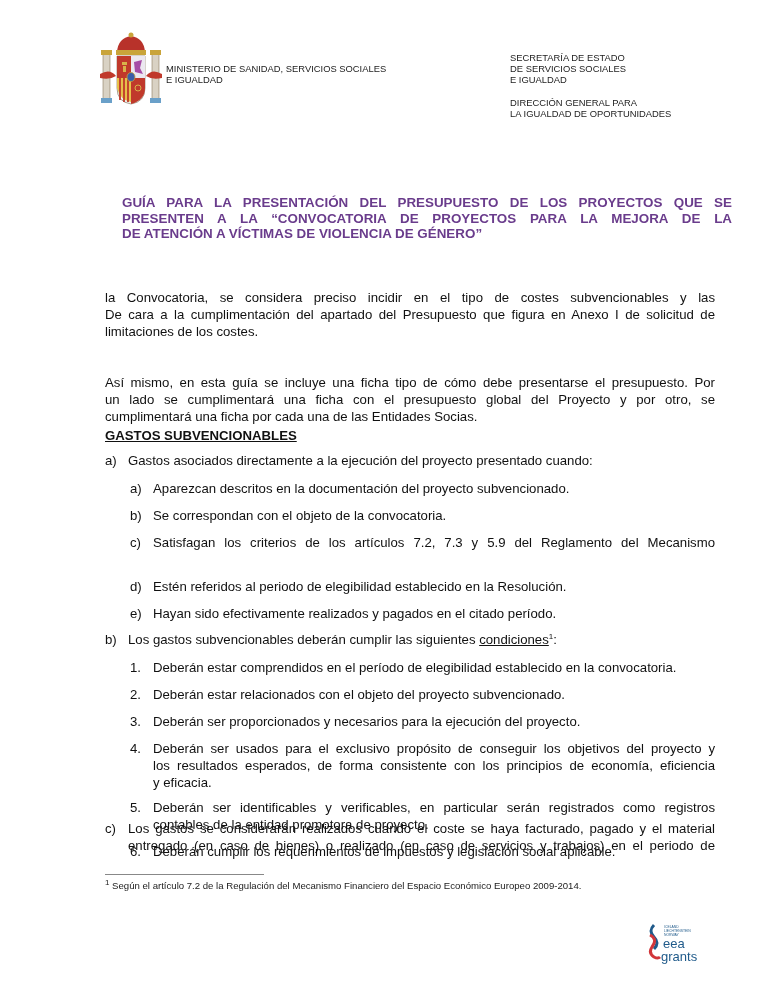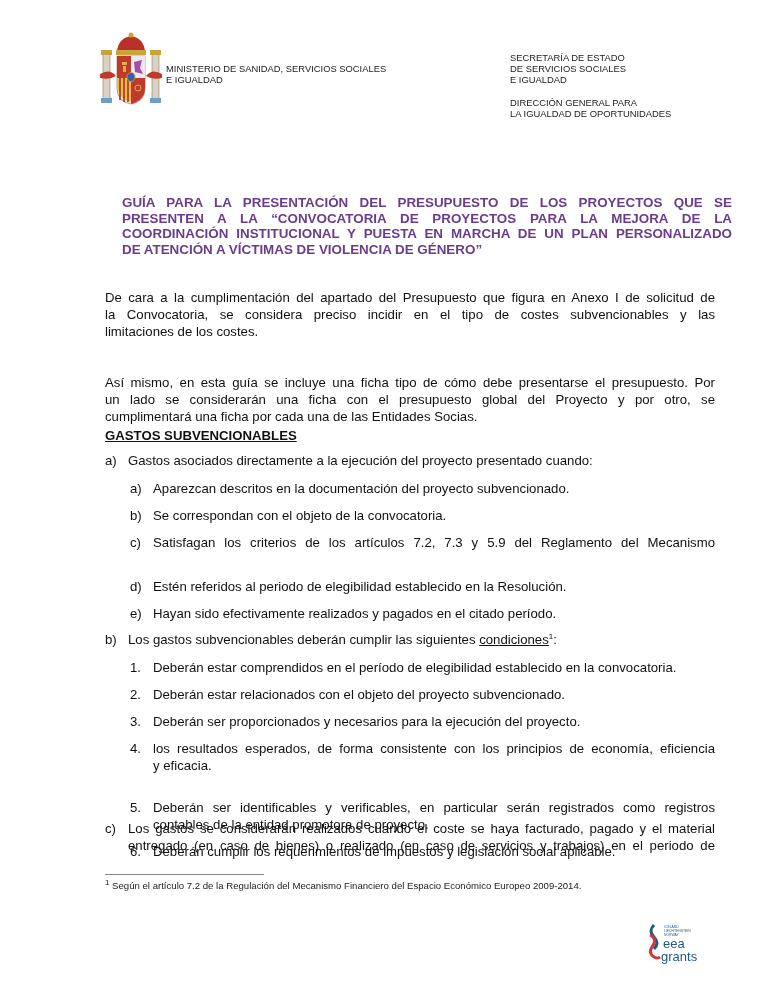--- a/index.html
+++ b/index.html
@@ -83,33 +83,32 @@
   </div>
 
   <div class="direccion">
     <div>DIRECCIÓN GENERAL  PARA</div>
     <div>LA IGUALDAD DE OPORTUNIDADES</div>
   </div>
 
   <div class="title">
     <span class="tl">GUÍA PARA LA PRESENTACIÓN DEL PRESUPUESTO DE LOS PROYECTOS QUE SE</span>
     <span class="tl">PRESENTEN A LA “CONVOCATORIA DE PROYECTOS PARA LA MEJORA DE LA</span>
-    <span class="tl">COORDINACIÓN INSTITUCIONAL Y PUESTA EN MARCHA DE UN PLAN PERSONALIZADO</span>
     <span class="tl last">DE ATENCIÓN A VÍCTIMAS DE VIOLENCIA DE GÉNERO”</span>
   </div>
 
   <div class="para" style="top:289px;">
+    <span class="ln">la Convocatoria, se considera preciso incidir en el tipo de costes subvencionables y las</span>
     <span class="ln">De cara a la cumplimentación del apartado del Presupuesto que figura en Anexo I de solicitud de</span>
-    <span class="ln">la Convocatoria, se considera preciso incidir en el tipo de costes subvencionables y las</span>
     <span class="ln last">limitaciones de los costes.</span>
   </div>
 
   <div class="para" style="top:374px;">
     <span class="ln">Así mismo, en esta guía se incluye una ficha tipo de cómo debe presentarse el presupuesto. Por</span>
-    <span class="ln">un lado se considerarán una ficha con el presupuesto global del Proyecto y por otro, se</span>
+    <span class="ln">un lado se cumplimentará una ficha con el presupuesto global del Proyecto y por otro, se</span>
     <span class="ln last">cumplimentará una ficha por cada una de las Entidades Socias.</span>
   </div>
 
   <div class="heading">GASTOS SUBVENCIONABLES</div>
 
   <div class="item" style="left:105px; top:452px; width:610px;">
     <span class="mk">a)</span>
     <span class="tx" style="left:23px;">
         <span class="ln">Gastos asociados directamente a la ejecución del proyecto presentado cuando:</span>
       </span>
@@ -167,20 +166,21 @@
   </div>
   <div class="item" style="left:130px; top:713px; width:585px;">
     <span class="mk">3.</span>
     <span class="tx" style="left:23px;">
         <span class="ln">Deberán ser proporcionados y necesarios para la ejecución del proyecto.</span>
       </span>
   </div>
   <div class="item" style="left:130px; top:740px; width:585px;">
     <span class="mk">4.</span>
     <span class="tx" style="left:23px; width:562px;">
+      <span class="ln j">Deberán ser usados para el exclusivo propósito de conseguir los objetivos del proyecto y</span>
       <span class="ln j">los resultados esperados, de forma consistente con los principios de economía, eficiencia</span>
       <span class="ln">y eficacia.</span>
     </span>
   </div>
   <div class="item" style="left:130px; top:799px; width:585px;">
     <span class="mk">5.</span>
     <span class="tx" style="left:23px; width:562px;">
       <span class="ln j">Deberán ser identificables y verificables, en particular serán registrados como registros</span>
       <span class="ln">contables de la entidad promotora de proyecto.</span>
     </span>

